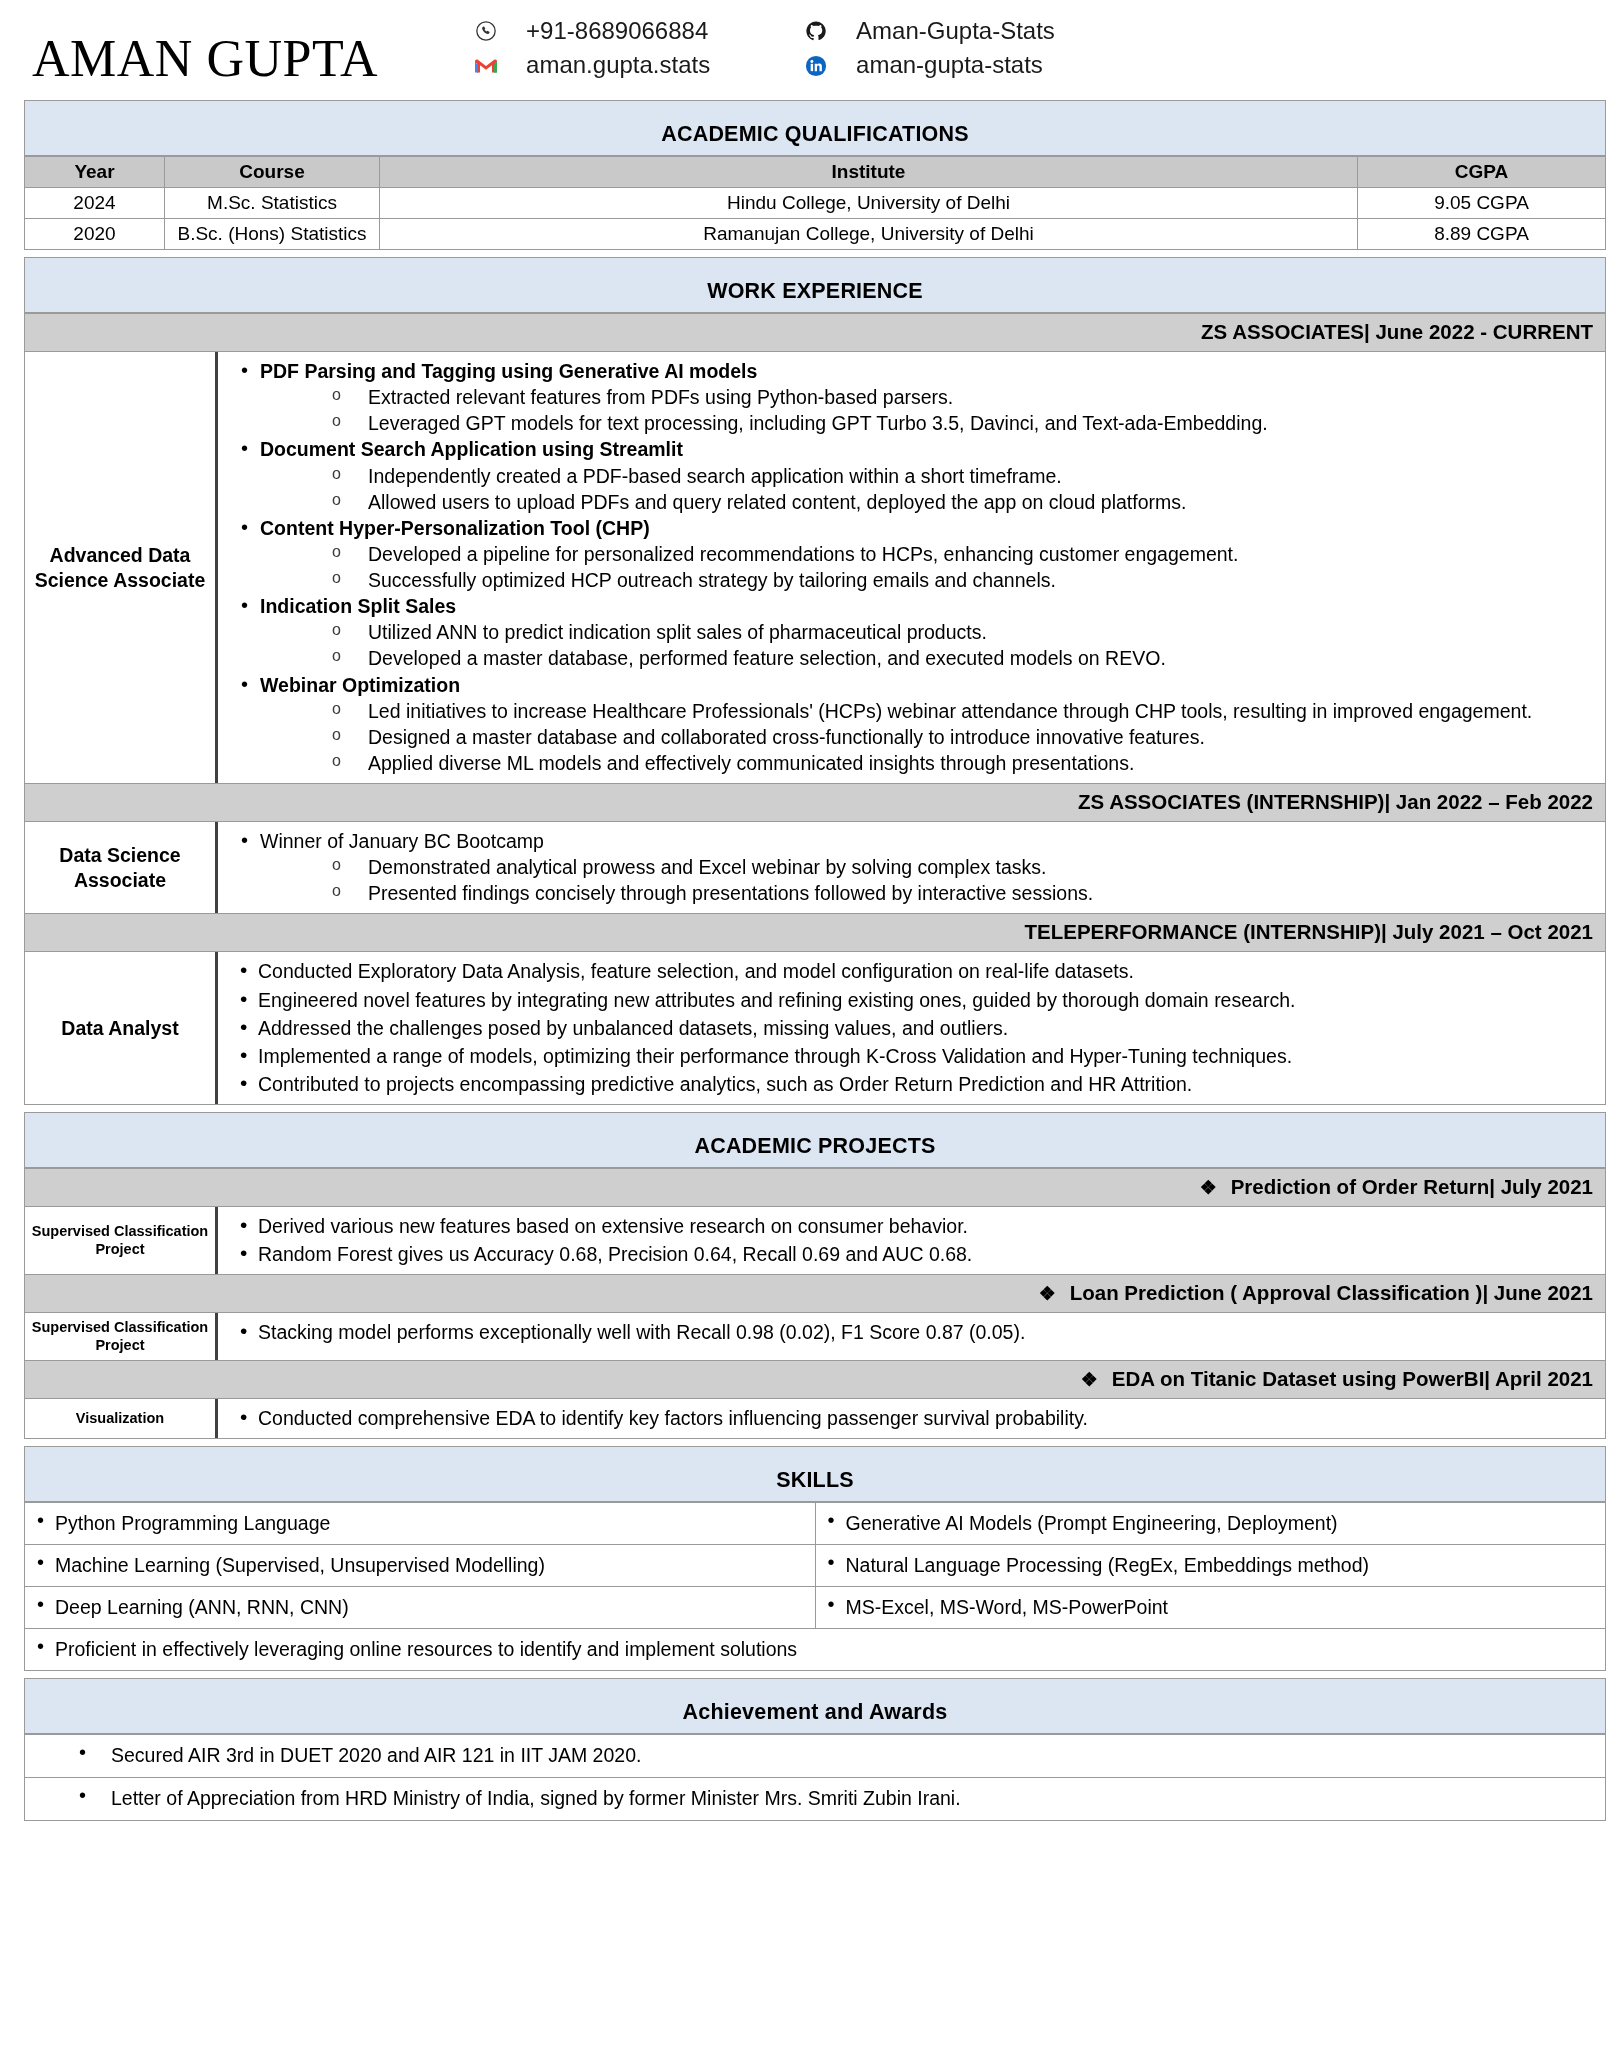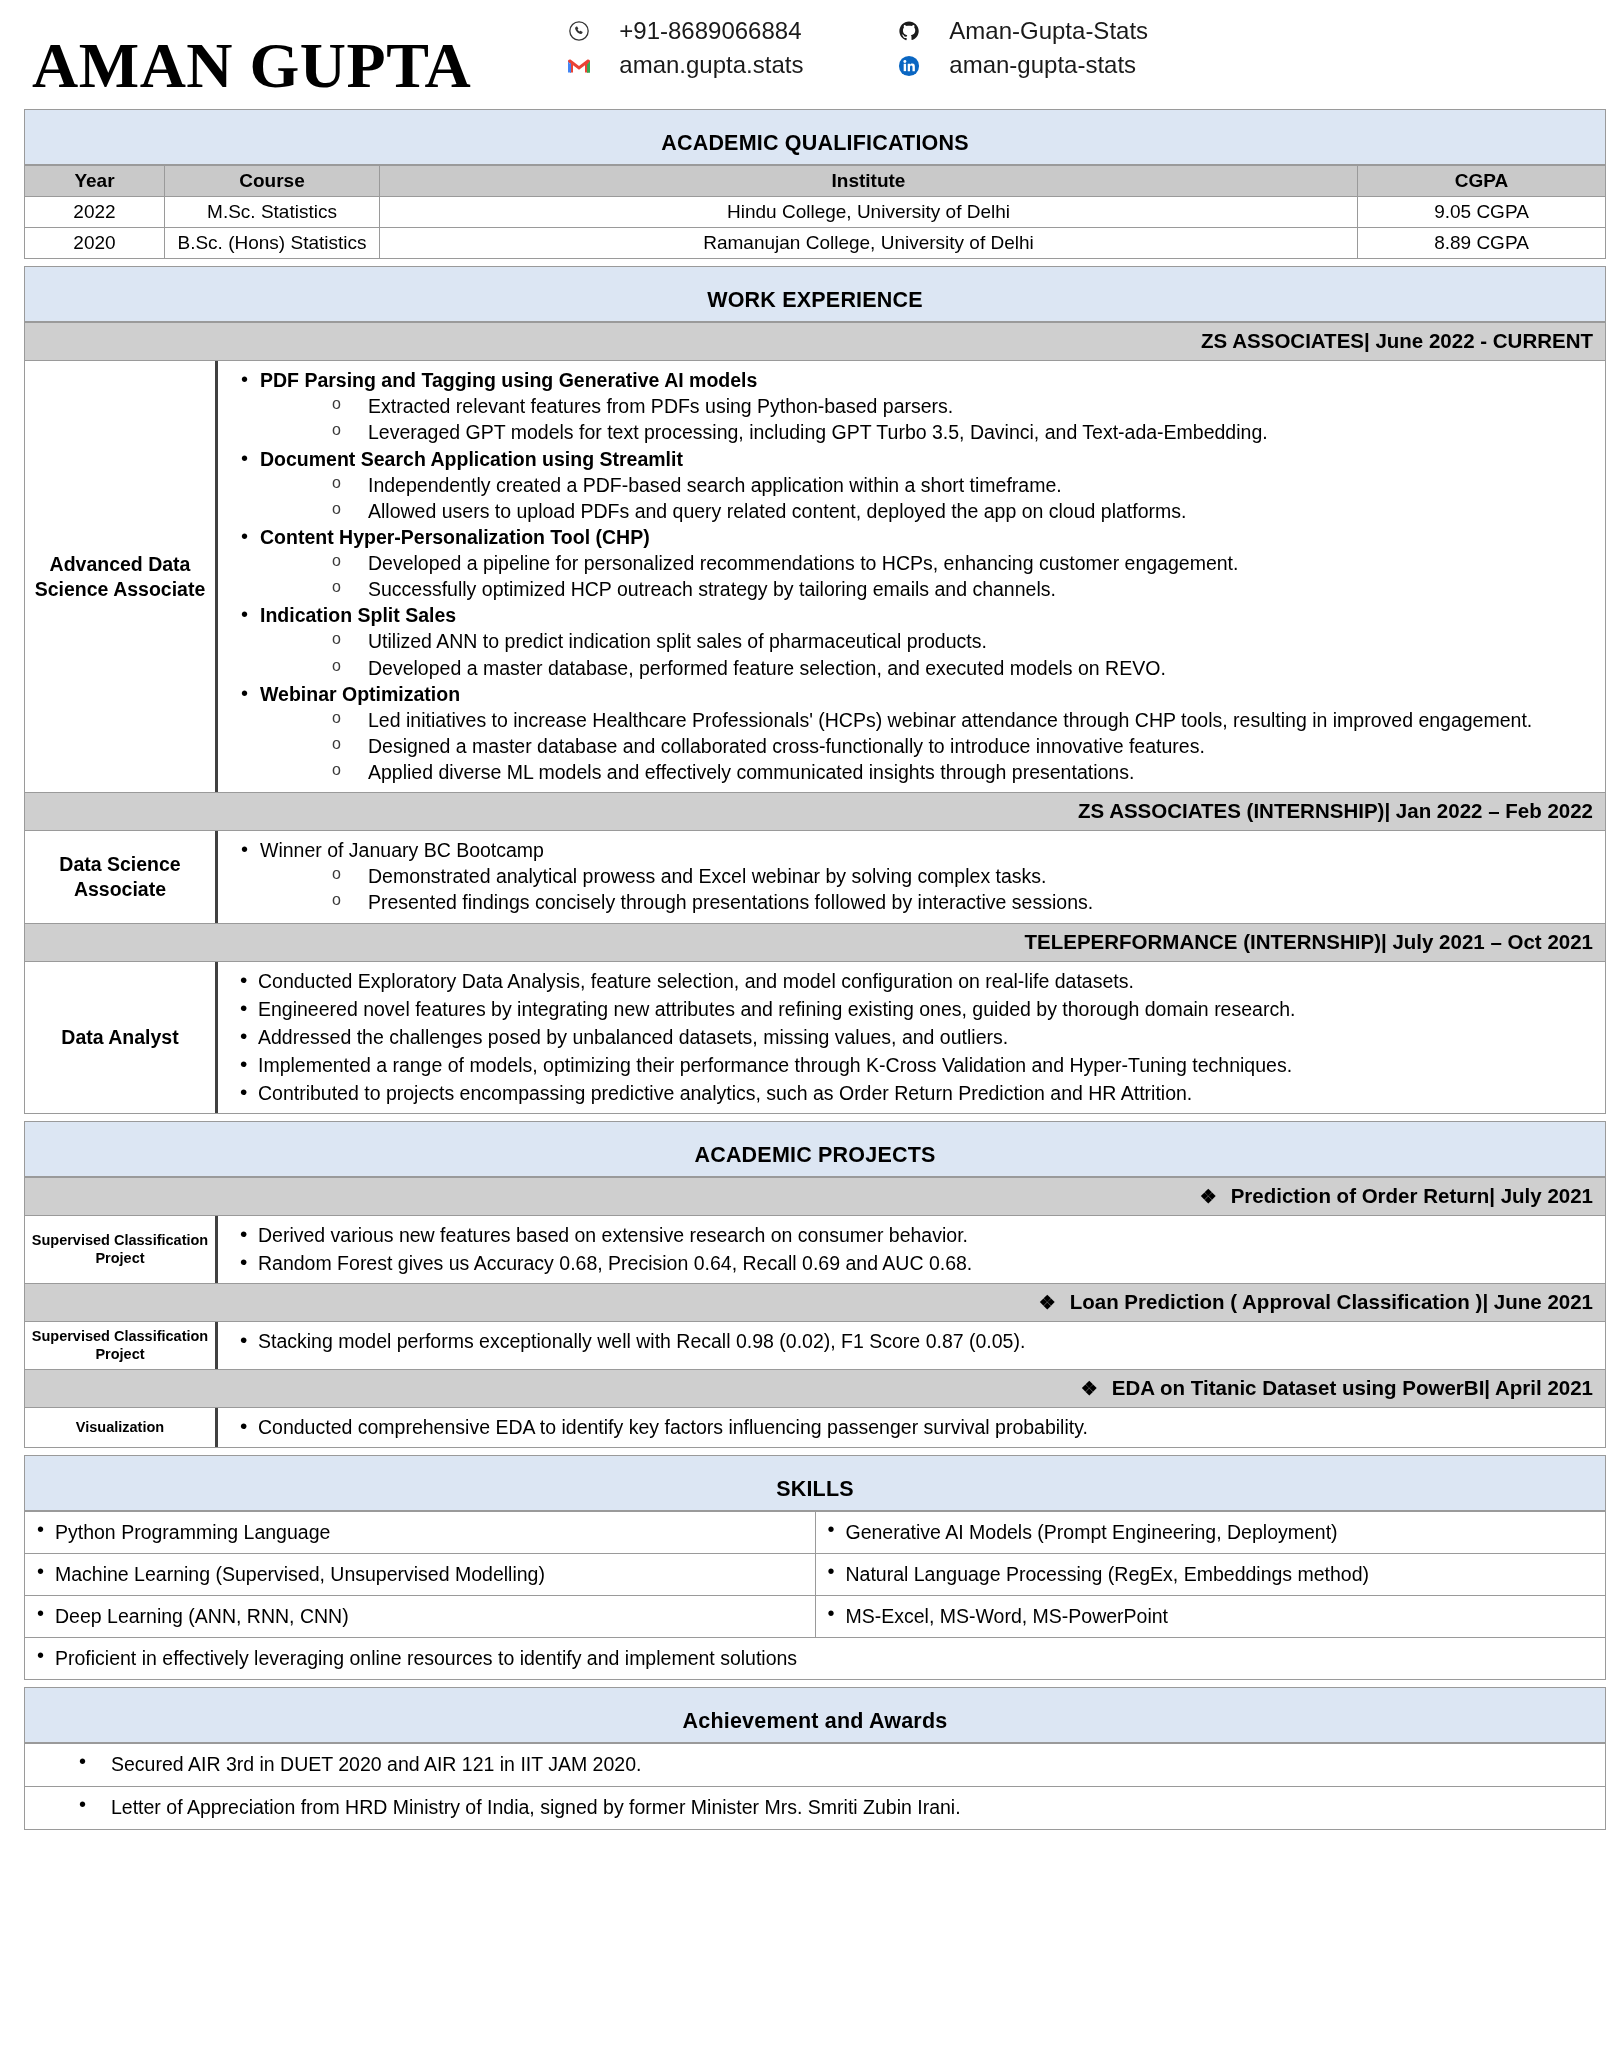--- a/index.html
+++ b/index.html
@@ -24,22 +24,22 @@
 
   
   .header {
     display: flex;
     align-items: flex-start;
     padding: 6px 0 10px 8px;
     min-height: 92px;
   }
   .name {
     font-family: "Liberation Serif", serif;
-    font-weight: bold;
-    font-size: 64px;
+    font-weight: normal;
+    font-size: 52px;
     letter-spacing: 0.5px;
     line-height: 1.05;
     white-space: nowrap;
     padding-top: 18px;
     flex: 0 0 auto;
   }
   .contact-wrap {
     display: flex;
     flex: 1 1 auto;
     padding-left: 96px;
@@ -334,21 +334,21 @@
     <thead>
       <tr>
         <th>Year</th>
         <th>Course</th>
         <th>Institute</th>
         <th>CGPA</th>
       </tr>
     </thead>
     <tbody>
       <tr>
-        <td>2022</td>
+        <td>2024</td>
         <td>M.Sc. Statistics</td>
         <td>Hindu College, University of Delhi</td>
         <td>9.05 CGPA</td>
       </tr>
       <tr>
         <td>2020</td>
         <td>B.Sc. (Hons) Statistics</td>
         <td>Ramanujan College, University of Delhi</td>
         <td>8.89 CGPA</td>
       </tr>

